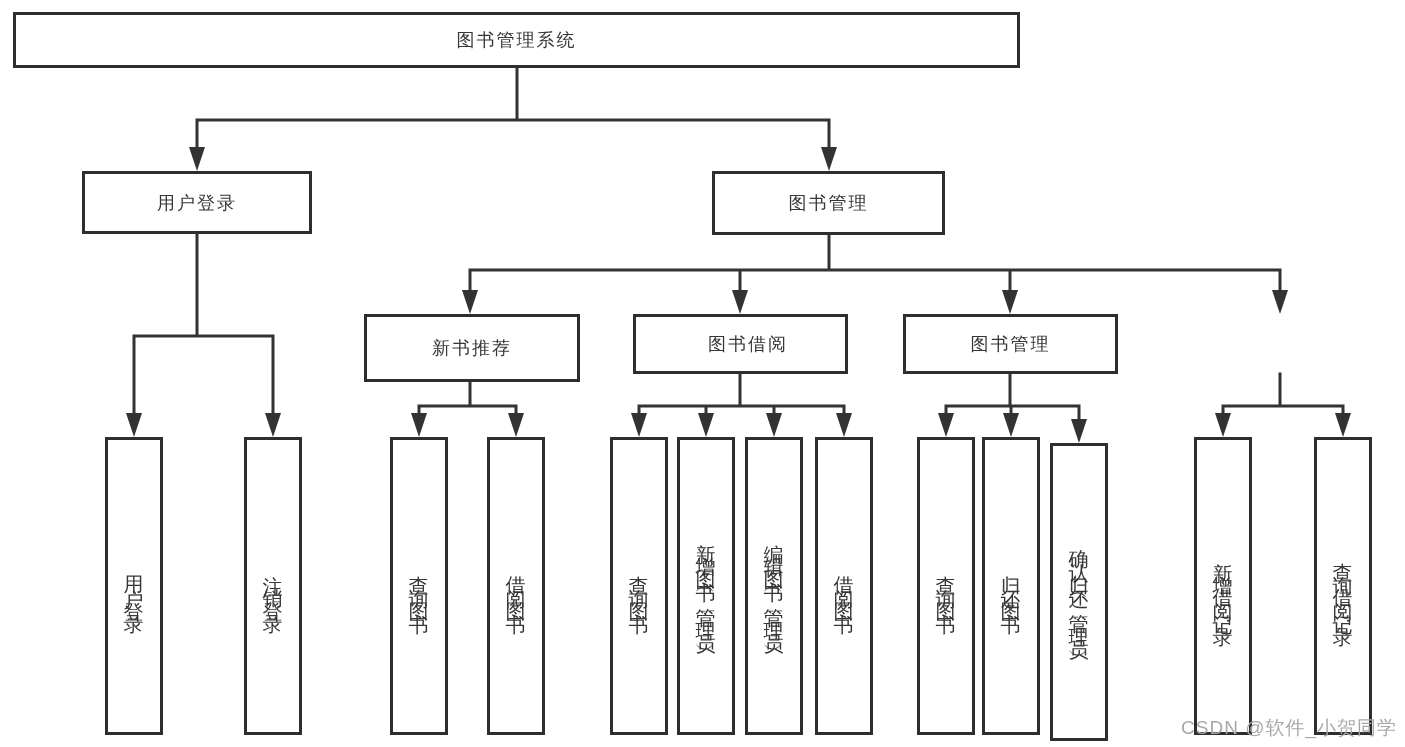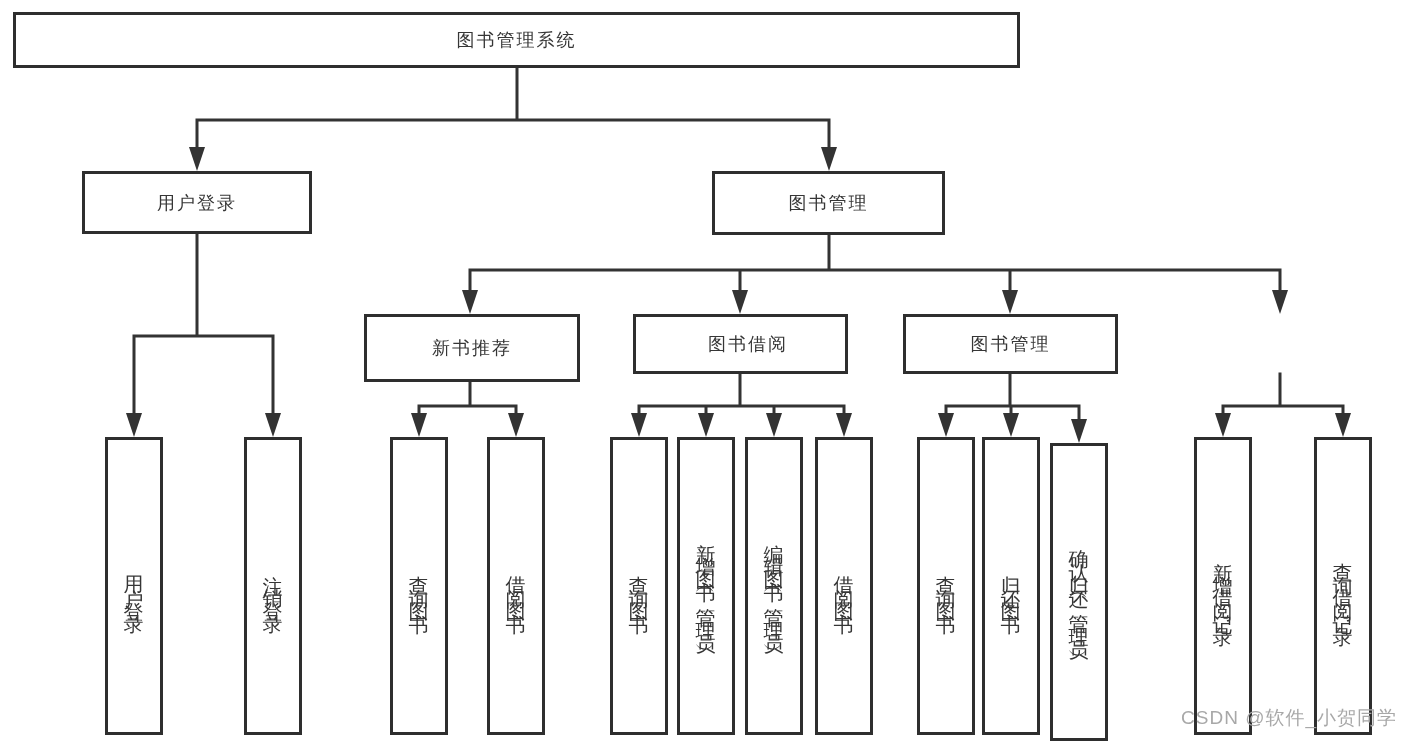--- a/index.html
+++ b/index.html
@@ -43,21 +43,21 @@
   .n-l3d    { left:1173px;top:314px; width:215px;  height:60px; }
   .leaf     { top:437px; width:58px; height:298px; }
   .n-g1a { left:105px; }  .n-g1b { left:244px; }
   .n-g2a { left:390px; }  .n-g2b { left:487px; }
   .n-g3a { left:610px; }  .n-g3b { left:677px; }  .n-g3c { left:745px; }  .n-g3d { left:815px; }
   .n-g4a { left:917px; }  .n-g4b { left:982px; }  .n-g4c { left:1050px; top:443px; }
   .n-g5a { left:1194px; } .n-g5b { left:1314px; }
   .watermark {
     position:absolute;
     right:8px;
-    bottom:16px;
+    bottom:6px;
     font-size:19px;
     letter-spacing:1px;
     color: var(--watermark,#a8a8a8);
     white-space:nowrap;
   }
 </style>
 </head>
 <body>
 
 <div class="stage">

